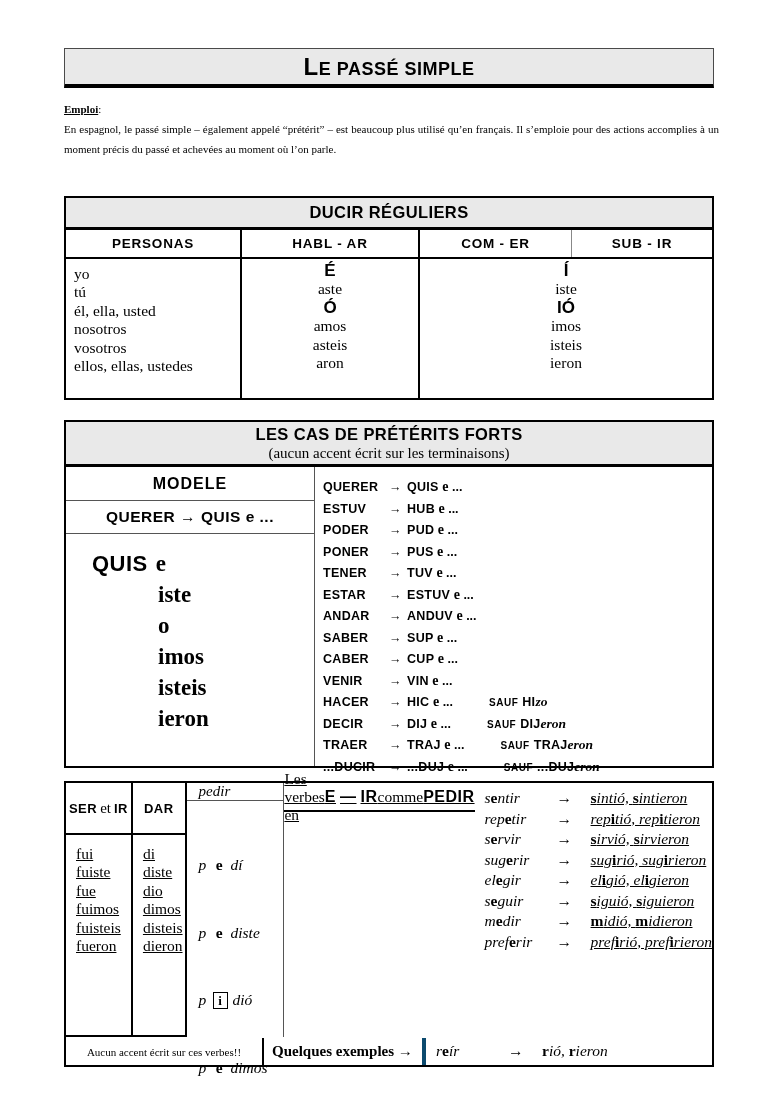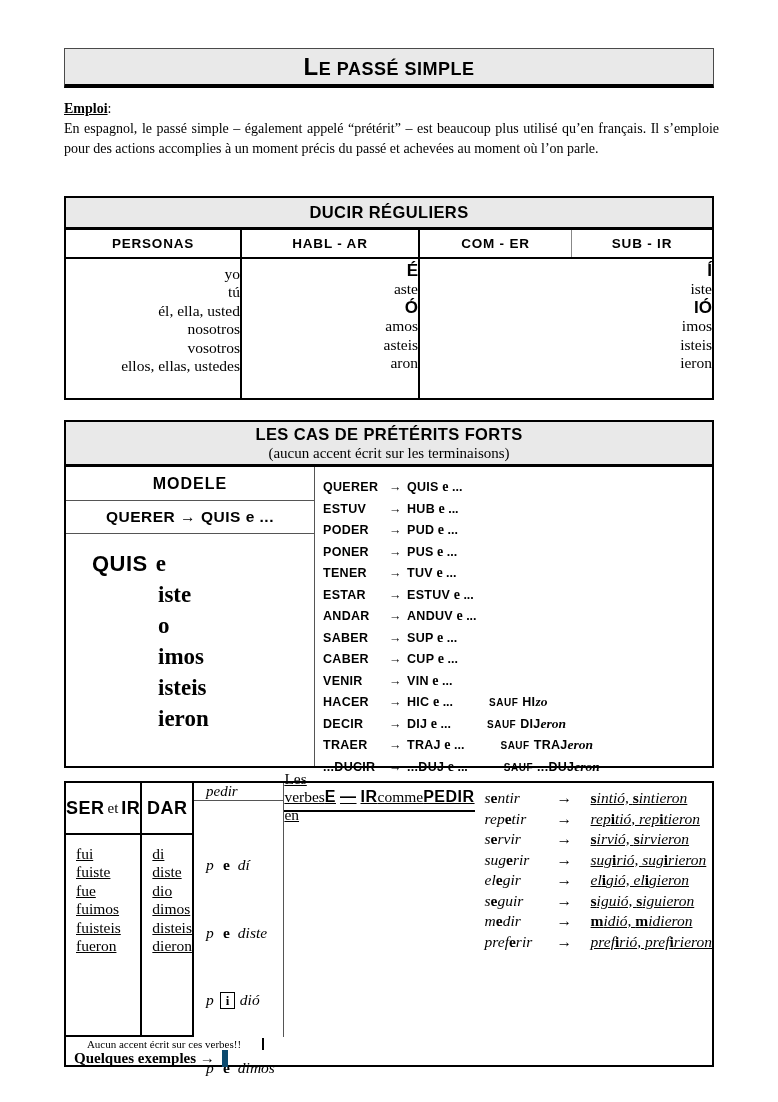--- a/index.html
+++ b/index.html
@@ -23,21 +23,21 @@
   }
   .title-text{
     font-family:"Liberation Sans", sans-serif;
     font-weight:bold;font-size:23px;letter-spacing:.5px;
   }
   .sc-lower{font-size:18px;}
 
   
   .intro{
     position:absolute;left:64px;top:99px;width:655px;
-    font-size:14px;line-height:20px;text-align:justify;
+    font-size:11px;line-height:20px;text-align:justify;
   }
   .intro .emploi{font-weight:bold;text-decoration:underline;}
   .tbl-outer{
     position:absolute;box-sizing:border-box;
     border:2px solid #000;
   }
   .band{
     background:#e9e9e9;
     border-bottom:3px solid #000;
     box-sizing:border-box;
@@ -66,21 +66,21 @@
   #t1 .body{display:flex;height:calc(100% - 32px - 29px);box-sizing:border-box;}
   #t1 .b-personas{
     width:176px;border-right:2px solid #000;box-sizing:border-box;
     padding:6px 0 0 8px;font-size:15.5px;line-height:18.4px;
   }
   #t1 .b-ar{
     width:178px;border-right:2px solid #000;box-sizing:border-box;
     padding:3px 0 0 0;text-align:center;
   }
   #t1 .b-erir{flex:1;box-sizing:border-box;padding:3px 0 0 0;text-align:center;}
-  .endline{height:18.4px;font-size:15.5px;line-height:18.4px;text-align:right;}
+  .endline{height:18.4px;font-size:15.5px;line-height:18.4px;}
   .endline.strong{
     font-family:"Liberation Sans", sans-serif;font-weight:bold;font-size:17px;line-height:18.4px;
   }
 
   
   #t2{left:64px;top:420px;width:650px;height:348px;}
   #t2 .band{height:45px;}
   #t2 .cols{display:flex;height:calc(100% - 45px);box-sizing:border-box;}
   #t2 .left{width:249px;border-right:1px solid #555;box-sizing:border-box;display:flex;flex-direction:column;}
   #t2 .modele{
@@ -122,21 +122,21 @@
   #t3 .col-ser{width:110px;border-right:2px solid #000;box-sizing:border-box;display:flex;flex-direction:column;}
   #t3 .col-dar{width:88px;border-right:2px solid #000;box-sizing:border-box;display:flex;flex-direction:column;}
   #t3 .col-ped{width:162px;border-right:1px solid #555;box-sizing:border-box;display:flex;flex-direction:column;}
   #t3 .col-ex{flex:1;box-sizing:border-box;display:flex;flex-direction:row;text-decoration:underline;}
 
   #t3 .hd{
     height:52px;display:flex;align-items:center;justify-content:center;
     border-bottom:2px solid #000;box-sizing:border-box;
     font-family:"Liberation Sans", sans-serif;font-size:14px;
   }
-  #t3 .hd .scap{font-weight:bold;font-size:18px;letter-spacing:.5px;}
+  #t3 .hd .scap{font-weight:bold;font-size:13px;letter-spacing:.5px;}
   #t3 .hd .etx{font-family:"Liberation Serif", serif;font-size:15px;margin:0 3px;}
   #t3 .ped-top{
     height:29px;border-bottom:2px solid #000;box-sizing:border-box;
     display:flex;align-items:center;justify-content:center;
     font-family:"Liberation Serif", serif;font-size:15.5px;
   }
   #t3 .ped-top .bsans{font-family:"Liberation Sans", sans-serif;font-weight:bold;font-size:16px;letter-spacing:.5px;}
   #t3 .ped-sub{
     height:23px;border-bottom:1px solid #555;box-sizing:border-box;
     display:flex;align-items:center;padding-left:12px;
@@ -150,23 +150,23 @@
   #t3 .pedcell{flex:1;box-sizing:border-box;padding:7px 0 0 12px;border-bottom:2px solid #000;}
   #t3 .pedrow{height:20.5px;line-height:20.5px;font-family:"Liberation Serif", serif;font-style:italic;font-size:15.5px;white-space:nowrap;margin-top:47px;}
   #t3 .pedrow .p{display:inline-block;width:13px;}
   #t3 .pedrow .v{font-weight:bold;font-style:normal;display:inline-block;width:15px;text-align:center;}
   #t3 .pedrow .v.boxed{border:1px solid #000;width:13px;line-height:15px;font-size:13px;margin:0 1px;}
   #t3 .excell{flex:1;box-sizing:border-box;padding:5px 0 0 10px;}
   #t3 .exrow{height:20.5px;line-height:20.5px;white-space:nowrap;font-family:"Liberation Serif", serif;font-style:italic;font-size:15.5px;}
   #t3 .exrow .inf{display:inline-block;width:72px;}
   #t3 .exrow .ar{display:inline-block;width:34px;font-style:normal;}
   #t3 .exrow .hl{font-weight:bold;font-style:normal;}
-  #t3 .foot-wrap{display:flex;height:27px;box-sizing:border-box;flex-direction:column;}
+  #t3 .foot-wrap{display:flex;height:27px;box-sizing:border-box;}
   #t3 .fw-ser{width:198px;border-right:2px solid #000;box-sizing:border-box;display:flex;align-items:center;justify-content:center;font-size:11px;}
-  #t3 .fw-ped{width:162px;border-right:6px solid #0c4a6e;box-sizing:border-box;display:flex;align-items:center;padding-left:8px;font-weight:bold;font-size:15px;}
+  #t3 .fw-ped{width:162px;border-right:4px solid #0c4a6e;box-sizing:border-box;display:flex;align-items:center;padding-left:8px;font-weight:bold;font-size:15px;}
   #t3 .fw-ex{flex:1;box-sizing:border-box;padding-left:10px;display:flex;align-items:center;}
 </style>
 </head>
 <body>
 
 <div class="page">
 
   <div class="title-box">
     <span class="title-text">
       <span style="font-size:24px;">L</span><span class="sc-lower">E PASSÉ SIMPLE</span>
@@ -320,16 +320,19 @@
             <div class="exrow"><span class="inf">s<span class="hl">e</span>guir</span><span class="ar">→</span><span><span class="hl">s</span>iguió, <span class="hl">s</span>iguieron</span></div>
             <div class="exrow"><span class="inf">m<span class="hl">e</span>dir</span><span class="ar">→</span><span><span class="hl">m</span>idió, <span class="hl">m</span>idieron</span></div>
             <div class="exrow"><span class="inf">pref<span class="hl">e</span>rir</span><span class="ar">→</span><span>pref<span class="hl">i</span>rió, pref<span class="hl">i</span>rieron</span></div>
           </div>
       </div>
     </div>
 
     <div class="foot-wrap" style="position:absolute;left:0;bottom:0;width:646px;">
       <div class="fw-ser">Aucun accent écrit sur ces verbes!!</div>
       <div class="fw-ped">Quelques exemples →</div>
+      <div class="fw-ex" id="t3-lastex">
+          <div class="exrow"><span class="inf">r<span class="hl">e</span>ír</span><span class="ar">→</span><span><span class="hl">r</span>ió, <span class="hl">r</span>ieron</span></div>
+        </div>
     </div>
   </div>
 
 </div>
 
 </body></html>

